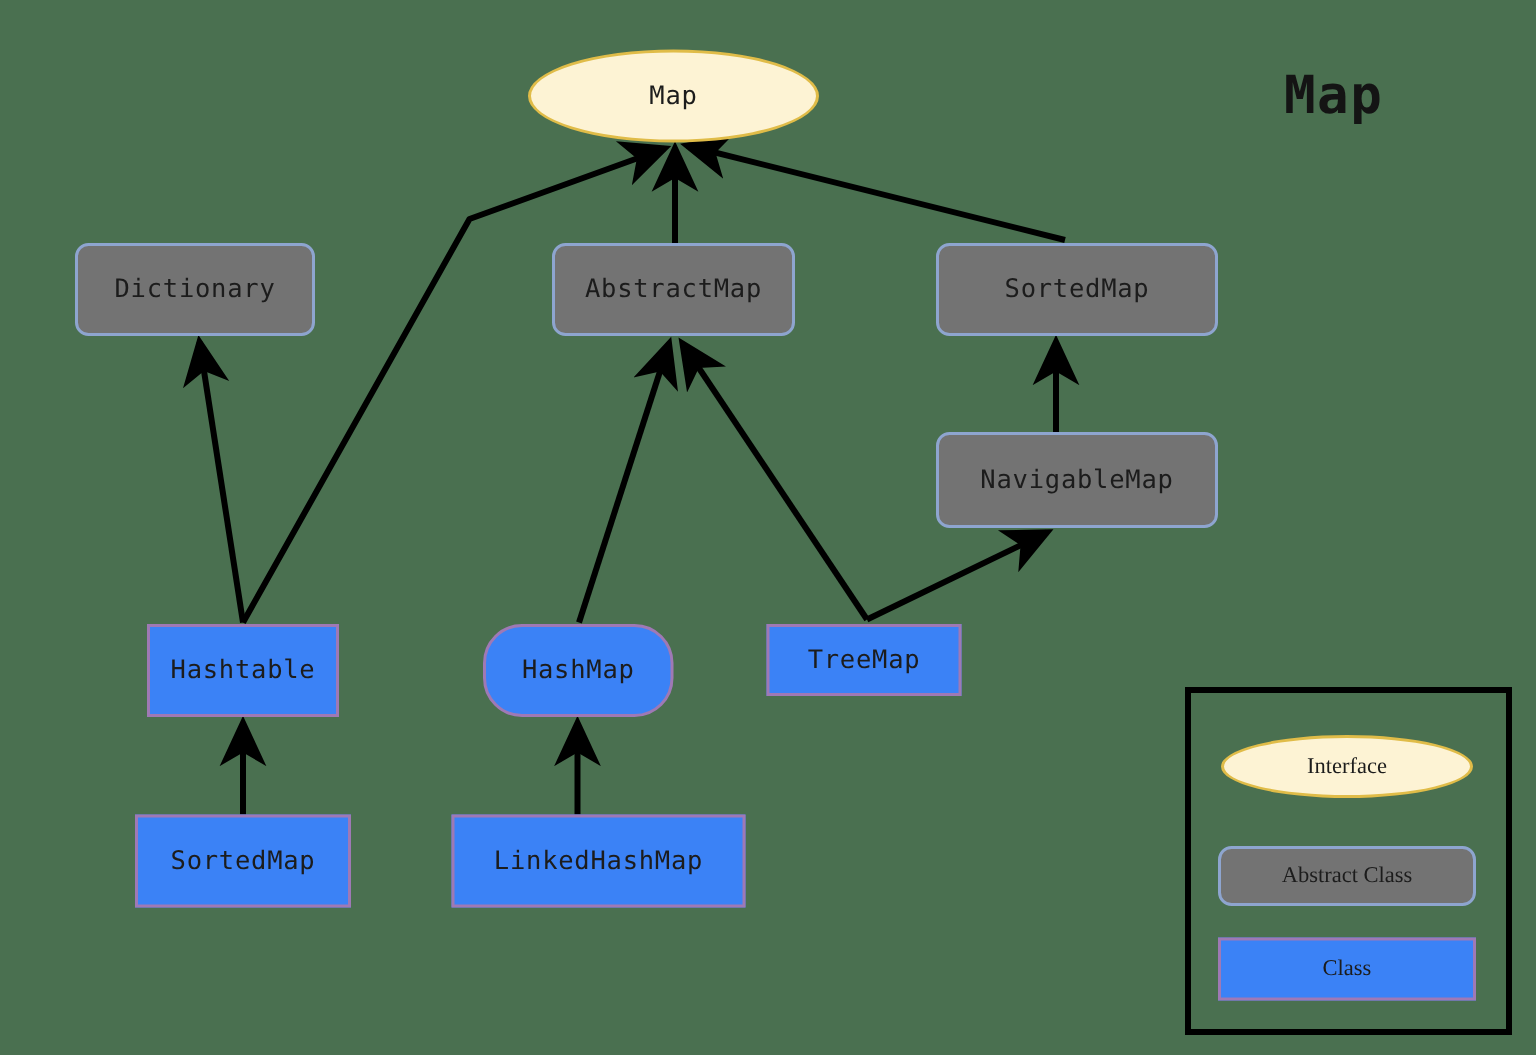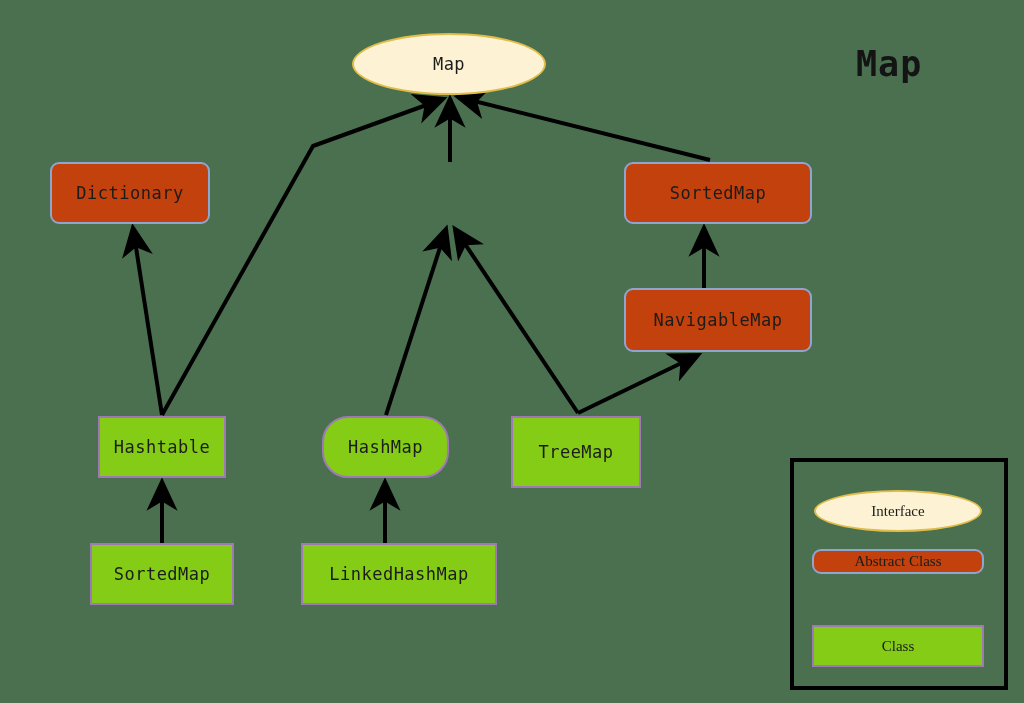--- a/index.html
+++ b/index.html
@@ -41,27 +41,27 @@
     letter-spacing: 0.5px;
     z-index: 3;
   }
   .node-interface {
     background: #fdf3d4;
     border: 2px solid #e0bc48;
     border-radius: 50%;
     font-size: 17px;
   }
   .node-abstract {
-    background: #c2410c;
+    background: #737373;
     border: 2px solid #8ea5cf;
     border-radius: 9px;
     font-size: 17px;
   }
   .node-class {
-    background: #84cc16;
+    background: #3b82f6;
     border: 2px solid #9f79b5;
     border-radius: 0;
     font-size: 17px;
   }
   #diagram-title {
     position: absolute;
     left: 856px;
     top: 44px;
     font-size: 35px;
     font-weight: bold;
@@ -123,38 +123,39 @@
 
     <polyline points="162,543 162,482" fill="none" stroke="#000000" stroke-width="4" marker-end="url(#arrowhead)"></polyline>
 
     <polyline points="385,543 385,482" fill="none" stroke="#000000" stroke-width="4" marker-end="url(#arrowhead)"></polyline>
   </svg>
 
   <div class="node node-interface" style="left: 352px; top: 33px; width: 194px; height: 62px;">Map</div>
 
   <div class="node node-abstract" style="left: 50px; top: 162px; width: 160px; height: 62px;">Dictionary</div>
 
+  <div class="node node-abstract" style="left: 368px; top: 162px; width: 162px; height: 62px;">AbstractMap</div>
 
   <div class="node node-abstract" style="left: 624px; top: 162px; width: 188px; height: 62px;">SortedMap</div>
 
   <div class="node node-abstract" style="left: 624px; top: 288px; width: 188px; height: 64px;">NavigableMap</div>
 
   <div class="node node-class" style="left: 98px; top: 416px; width: 128px; height: 62px;">Hashtable</div>
 
   <div class="node node-class" style="left: 322px; top: 416px; width: 127px; height: 62px; border-radius: 26px;">HashMap</div>
 
-  <div class="node node-class" style="left: 511px; top: 416px; width: 130px; height: 72px;">TreeMap</div>
+  <div class="node node-class" style="left: 511px; top: 416px; width: 130px; height: 48px;">TreeMap</div>
 
   <div class="node node-class" style="left: 90px; top: 543px; width: 144px; height: 62px;">SortedMap</div>
 
   <div class="node node-class" style="left: 289px; top: 543px; width: 196px; height: 62px; margin-left: 12px;">LinkedHashMap</div>
 
   <div id="diagram-title">Map</div>
 
   <div id="legend-box"></div>
 
   <div class="legend-item node-interface" style="left: 814px; top: 490px; width: 168px; height: 42px;">Interface</div>
 
-  <div class="legend-item node-abstract" style="left: 812px; top: 549px; width: 172px; height: 25px;">Abstract Class</div>
+  <div class="legend-item node-abstract" style="left: 812px; top: 564px; width: 172px; height: 40px;">Abstract Class</div>
 
   <div class="legend-item node-class" style="left: 812px; top: 625px; width: 172px; height: 42px;">Class</div>
 
 </div>
 
 </body></html>

